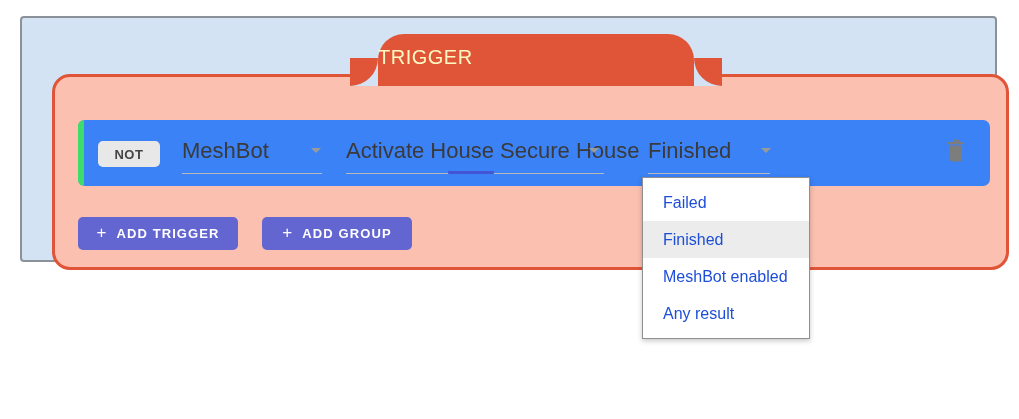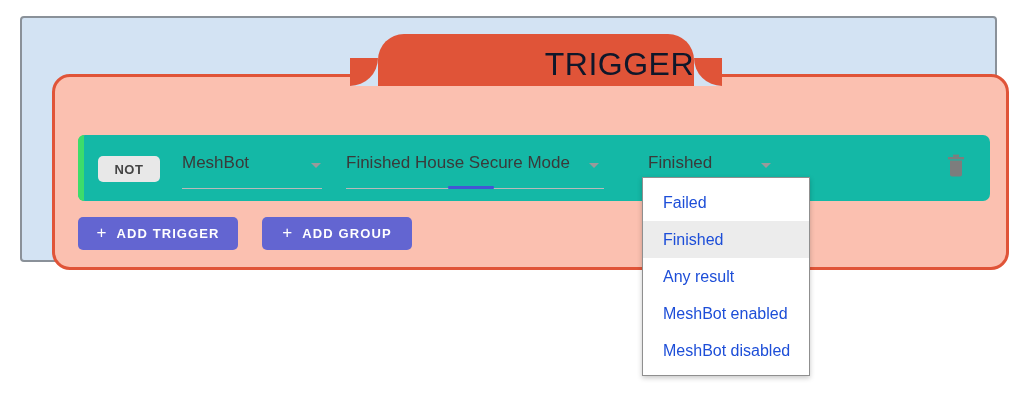--- a/index.html
+++ b/index.html
@@ -37,23 +37,23 @@
     height: 52px;
     background: #e05438;
     border-radius: 26px 26px 0 0;
     z-index: 3;
   }
   #trigger-tab .tab-label {
     position: absolute;
     left: 0;
     right: 0;
     top: 12px;
-    text-align: right;
-    color: #0f172a;
-    font-size: 32px;
+    text-align: left;
+    color: #fef9c3;
+    font-size: 20px;
     letter-spacing: 0.5px;
     font-weight: 400;
     font-family: "Liberation Sans", sans-serif;
   }
   
   .tab-notch {
     position: absolute;
     top: 40px;
     width: 28px;
     height: 28px;
@@ -83,24 +83,24 @@
     border: 3px solid #e05438;
     border-radius: 18px;
     box-sizing: border-box;
     z-index: 2;
   }
 
   
   #condition-row {
     position: absolute;
     left: 56px;
-    top: 117px;
+    top: 102px;
     width: 912px;
     height: 66px;
-    background: #14b8a6;
+    background: #3b82f6;
     border-radius: 7px;
     z-index: 5;
     overflow: visible;
   }
   #row-accent {
     position: absolute;
     left: 0;
     top: 0;
     width: 6px;
     height: 66px;
@@ -132,21 +132,21 @@
     position: absolute;
     top: 16px;
     height: 38px;
     cursor: pointer;
   }
   .select-field .sel-value {
     position: absolute;
     left: 0;
     top: 2px;
     color: #3a3a3a;
-    font-size: 17px;
+    font-size: 22px;
     white-space: nowrap;
     font-family: "Liberation Sans", sans-serif;
   }
   .select-field .sel-caret {
     position: absolute;
     top: 12px;
     width: 0;
     height: 0;
     border-left: 5px solid transparent;
     border-right: 5px solid transparent;
@@ -263,21 +263,21 @@
 
     <button id="not-button">NOT</button>
 
     <div class="select-field" id="select-capability">
       <span class="sel-value">MeshBot</span>
       <span class="sel-caret"></span>
       <span class="sel-underline"></span>
     </div>
 
     <div class="select-field" id="select-action">
-      <span class="sel-value">Finished House Secure Mode</span>
+      <span class="sel-value">Activate House Secure House</span>
       <span class="sel-caret"></span>
       <span class="sel-underline"></span>
       <span class="sel-focus"></span>
     </div>
 
     <div class="select-field" id="select-result">
       <span class="sel-value">Finished</span>
       <span class="sel-caret"></span>
       <span class="sel-underline"></span>
     </div>
@@ -297,16 +297,15 @@
   </button>
   <button class="add-btn" id="add-group-button">
     <span class="plus">+</span>
     <span>ADD GROUP</span>
   </button>
 </div>
 
 <div id="result-menu">
     <div class="menu-item">Failed</div>
     <div class="menu-item selected">Finished</div>
+    <div class="menu-item">MeshBot enabled</div>
     <div class="menu-item">Any result</div>
-    <div class="menu-item">MeshBot enabled</div>
-    <div class="menu-item">MeshBot disabled</div>
   </div>
 
 </body></html>

